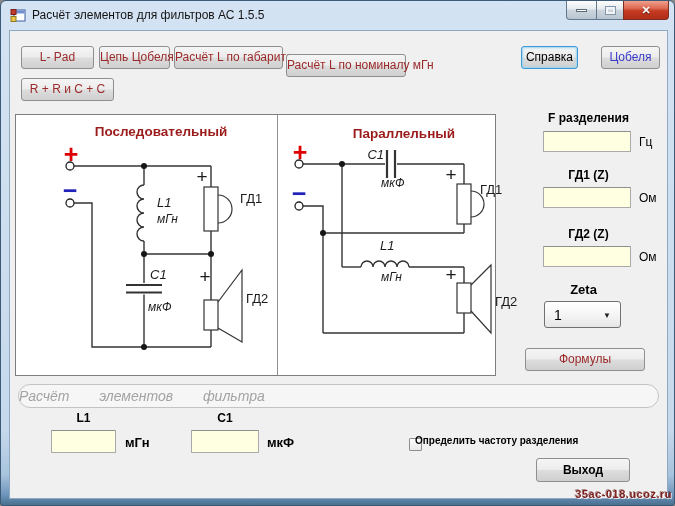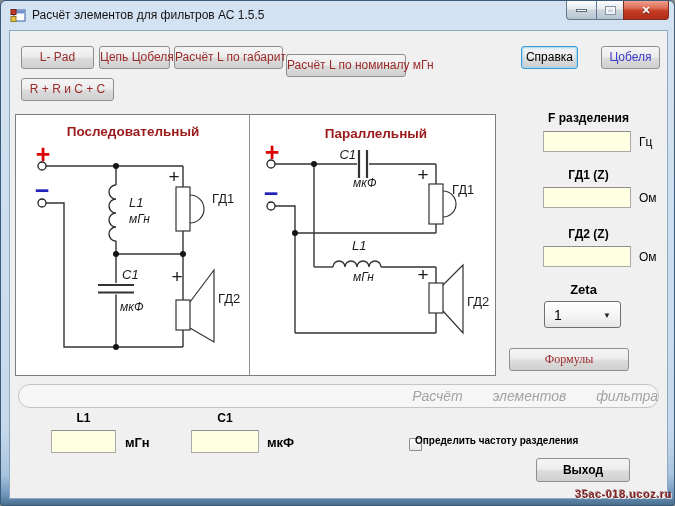--- a/index.html
+++ b/index.html
@@ -38,21 +38,21 @@
     background:linear-gradient(180deg,#f5f5f5 0%,#ececec 48%,#dddddd 52%,#cfcfcf 100%);
     font-size:12px; color:#9b2a2a; text-align:center; line-height:21px; cursor:default;
     white-space:nowrap;
   }
   .btn-black { color:#000; }
   .btn-blue  { color:#3a3ac8; }
   .btn-focus { border:1px solid #3c9bd5; box-shadow:inset 0 0 2px 1px #9cd4f0; }
 
   .panel {
     position:absolute; left:14px; top:113px; width:481px; height:262px;
-    background:#fff; border:1px solid #7e7e7e;
+    background:#fff; border:1px solid #7e7e7e;padding-left:28px;
   }
   .panel svg { display:block; }
 
   .fld-label { position:absolute; font-size:12px; font-weight:bold; color:#000; text-align:center; white-space:nowrap; }
   .fld-input {
     position:absolute; height:21px; background:#ffffe1;
     border:1px solid #a9a9a9; border-top-color:#8e8e8e; border-radius:1px;
     font-size:13px; padding:0 4px; outline:none;
   }
   .fld-unit { position:absolute; font-size:12px; color:#000; white-space:nowrap; }
@@ -62,21 +62,21 @@
     border:1px solid #707070; border-radius:3px;
     background:linear-gradient(180deg,#ffffff 0%,#f4f4f4 55%,#e6e6e6 100%);
     cursor:default;
   }
   .combo-value { position:absolute; left:9px; top:5px; font-size:14px; color:#000; }
   .combo-arrow { position:absolute; right:9px; top:9px; font-size:8px; color:#222; }
 
   .groupbox {
     position:absolute; left:17px; top:383px; width:641px; height:24px;
     border:1px solid #c3c3c3; border-radius:12px; background:#f6f6f6;
-    text-align:right; line-height:22px;
+    text-align:left; line-height:22px;
     font-size:14px; font-style:italic; color:#a3a3a3; word-spacing:26px;
   }
 
   .bold-lab { font-weight:bold; font-size:12px; color:#000; position:absolute; text-align:center; white-space:nowrap; }
   .unit-lab { font-weight:bold; font-size:13px; color:#000; position:absolute; white-space:nowrap; }
 
   .checkbox {
     position:absolute; left:408px; top:437px; width:13px; height:13px;
     border:1px solid #8e8e8e; border-radius:1px;
     background:linear-gradient(180deg,#fdfdfd,#e9e9e9);
@@ -223,21 +223,21 @@
 
   <div class="fld-label" style="left:530px;top:226px;width:115px;">ГД2 (Z)</div>
   <input class="fld-input" style="left: 542px; top: 245px; width: 88px;" value="">
   <div class="fld-unit" style="left:638px;top:249px;">Ом</div>
 
   <div class="fld-label" style="left:530px;top:281px;width:105px;font-size:13px;">Zeta</div>
   <div class="combo">
     <span class="combo-value">1</span>
     <span class="combo-arrow">▼</span>
   </div>
-  <div class="btn" style="left:508px;top:347px;width:120px;font-family:Liberation Serif, serif;">Формулы</div>
+  <div class="btn" style="left:524px;top:347px;width:120px;">Формулы</div>
 
   <div class="groupbox">Расчёт элементов фильтра</div>
 
   <div class="bold-lab" style="left:50px;top:410px;width:65px;">L1</div>
   <input class="fld-input" style="left: 50px; top: 429px; width: 65px; height: 23px;" value="">
   <div class="unit-lab" style="left:124px;top:434px;">мГн</div>
 
   <div class="bold-lab" style="left:190px;top:410px;width:68px;">C1</div>
   <input class="fld-input" style="left: 190px; top: 429px; width: 68px; height: 23px;" value="">
   <div class="unit-lab" style="left:266px;top:434px;">мкФ</div>

